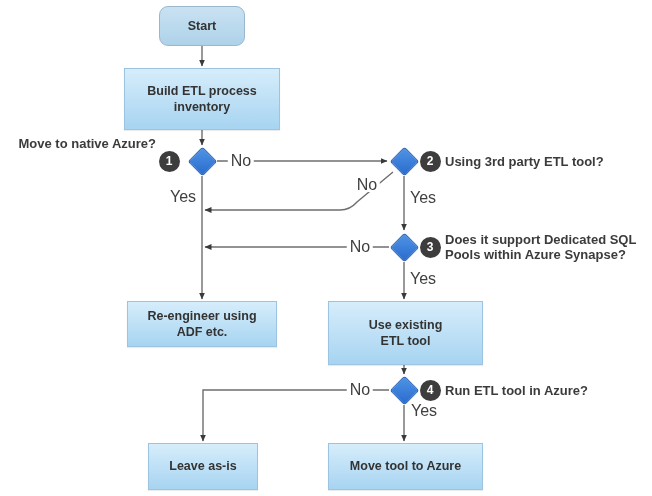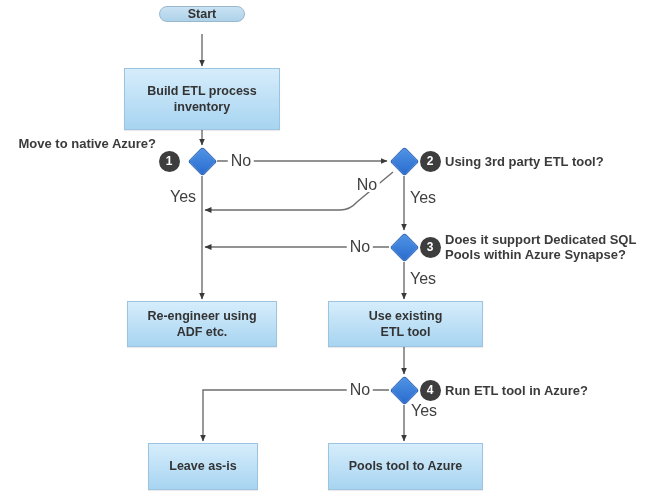--- a/index.html
+++ b/index.html
@@ -55,29 +55,29 @@
       <path d="M 217 161 L 387 161" class="edge" marker-end="url(#arrowhead)"></path>
       <path d="M 202 176 L 202 299" class="edge" marker-end="url(#arrowhead)"></path>
       <path d="M 393 172 L 357 202 Q 350 210 340 210 L 205 210" class="edge" marker-end="url(#arrowhead)"></path>
       <path d="M 404 176 L 404 230" class="edge" marker-end="url(#arrowhead)"></path>
       <path d="M 389 247 L 205 247" class="edge" marker-end="url(#arrowhead)"></path>
       <path d="M 404 262 L 404 299" class="edge" marker-end="url(#arrowhead)"></path>
       <path d="M 404 347 L 404 374" class="edge" marker-end="url(#arrowhead)"></path>
       <path d="M 389 390 L 203 390 L 203 441" class="edge" marker-end="url(#arrowhead)"></path>
       <path d="M 404 405 L 404 441" class="edge" marker-end="url(#arrowhead)"></path>
     </svg>
-<div class="node terminator" style="left: 159px; top: 6px; width: 86px; height: 16px;"><span>Start</span></div>
+<div class="node terminator" style="left: 159px; top: 6px; width: 86px; height: 40px;"><span>Start</span></div>
     <div class="node process" style="left: 124px; top: 68px; width: 156px; height: 62px;"><span>Build ETL process
 inventory</span></div>
     <div class="node process" style="left: 127px; top: 301px; width: 150px; height: 46px;"><span>Re-engineer using
 ADF etc.</span></div>
-    <div class="node process" style="left: 328px; top: 301px; width: 155px; height: 46px;"><span>Use existing
+    <div class="node process" style="left: 328px; top: 301px; width: 155px; height: 64px;"><span>Use existing
 ETL tool</span></div>
     <div class="node process" style="left: 148px; top: 443px; width: 110px; height: 47px;"><span>Leave as-is</span></div>
-    <div class="node process" style="left: 328px; top: 443px; width: 155px; height: 47px;"><span>Pools tool to Azure</span></div>
+    <div class="node process" style="left: 328px; top: 443px; width: 155px; height: 47px;"><span>Move tool to Azure</span></div>
     <div class="node decision" style="width: 21px; height: 21px; left: 191.5px; top: 150.5px;"></div>
     <div class="node decision" style="width: 21px; height: 21px; left: 393.5px; top: 150.5px;"></div>
     <div class="node decision" style="width: 21px; height: 21px; left: 393.5px; top: 236.5px;"></div>
     <div class="node decision" style="width: 21px; height: 21px; left: 393.5px; top: 379.5px;"></div>
     <div class="badge" style="left: 158.5px; top: 150.5px;">1</div>
     <div class="question" style="left: 0px; top: 136px; width: 156px; text-align: right;">Move to native Azure?</div>
     <div class="badge" style="left: 419.5px; top: 150.5px;">2</div>
     <div class="question" style="left: 445px; top: 154px; width: 210px; text-align: left;">Using 3rd party ETL tool?</div>
     <div class="badge" style="left: 419.5px; top: 236.5px;">3</div>
     <div class="question" style="left: 445px; top: 232px; width: 210px; text-align: left;">Does it support Dedicated SQL

